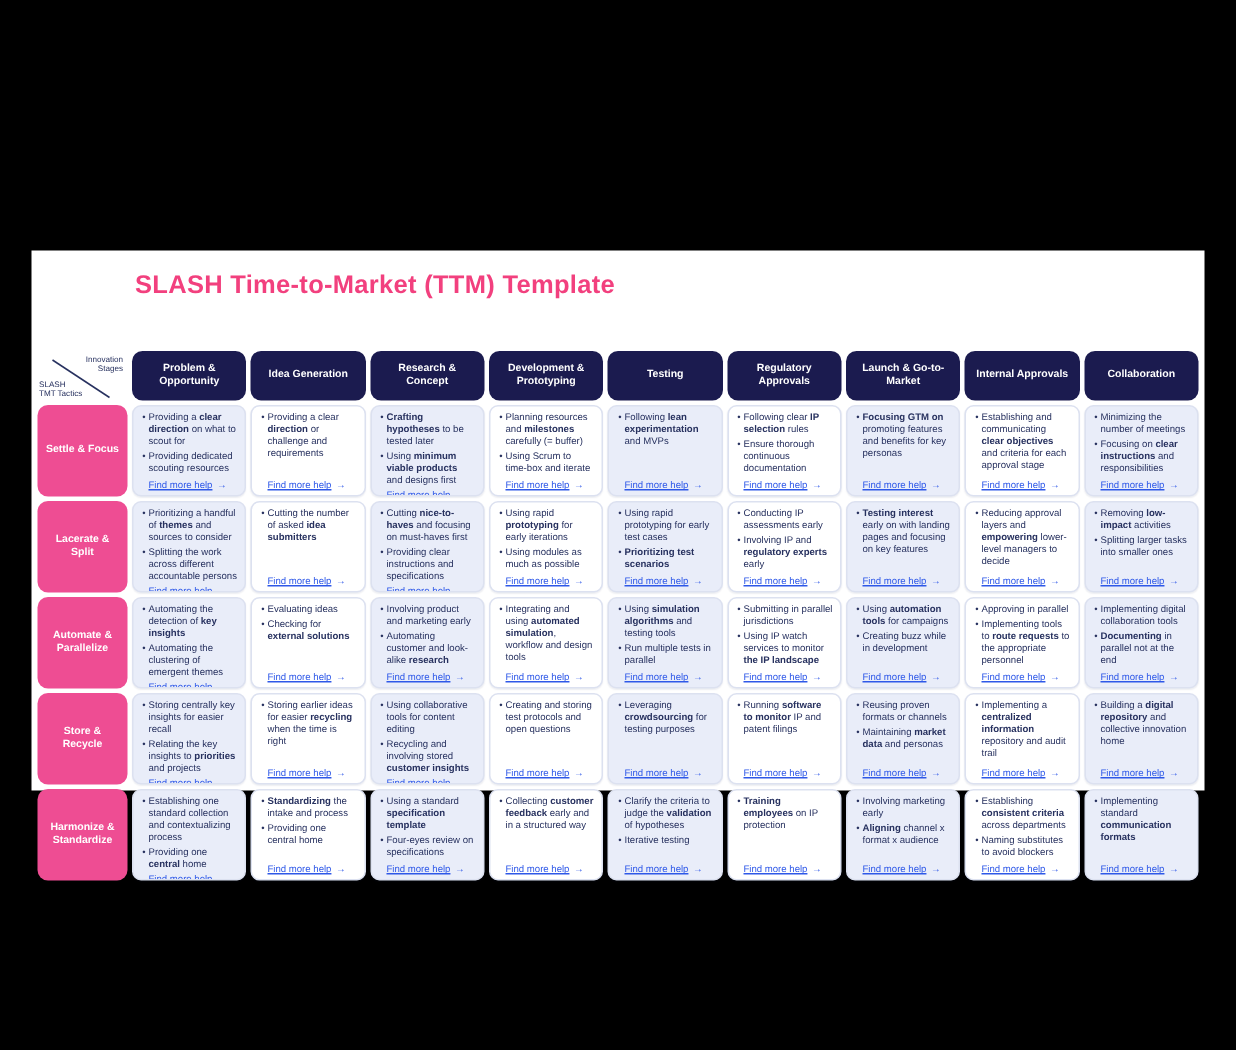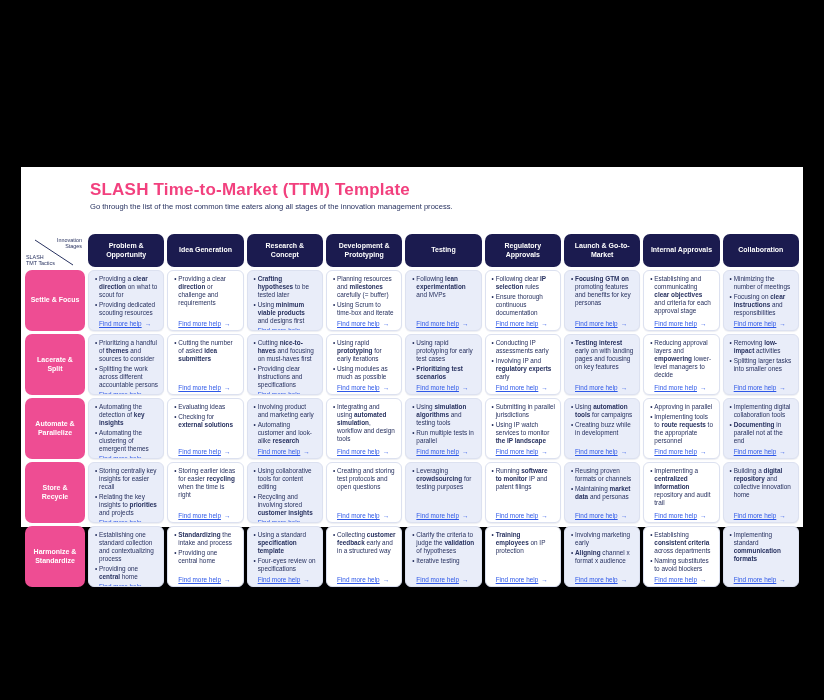--- a/index.html
+++ b/index.html
@@ -28,21 +28,20 @@
   .more{margin-top:auto;padding-left:6px;font-size:6.4px;color:#2E58E8;cursor:pointer;text-decoration:none;white-space:nowrap;}
   .more .lbl{text-decoration:underline;}
   .more .arr{text-decoration:none;margin-left:3px;}
   b{font-weight:700;}
 </style>
 </head>
 <body>
 
 <div class="card">
   <h1 class="page-title">SLASH Time-to-Market (TTM) Template</h1>
-  <p class="sub">Go through the list of the most common time eaters along all stages of the innovation management process.</p>
 
   <div class="matrix" id="matrix">
     <div class="corner">
       <svg width="60" height="33" viewBox="0 0 60 33">
         <line x1="10" y1="6" x2="48" y2="31" stroke="#27315F" stroke-width="1"></line>
       </svg>
       <span class="corner-top">Innovation Stages</span>
       <span class="corner-bottom">SLASH TMT Tactics</span>
     </div>
 

